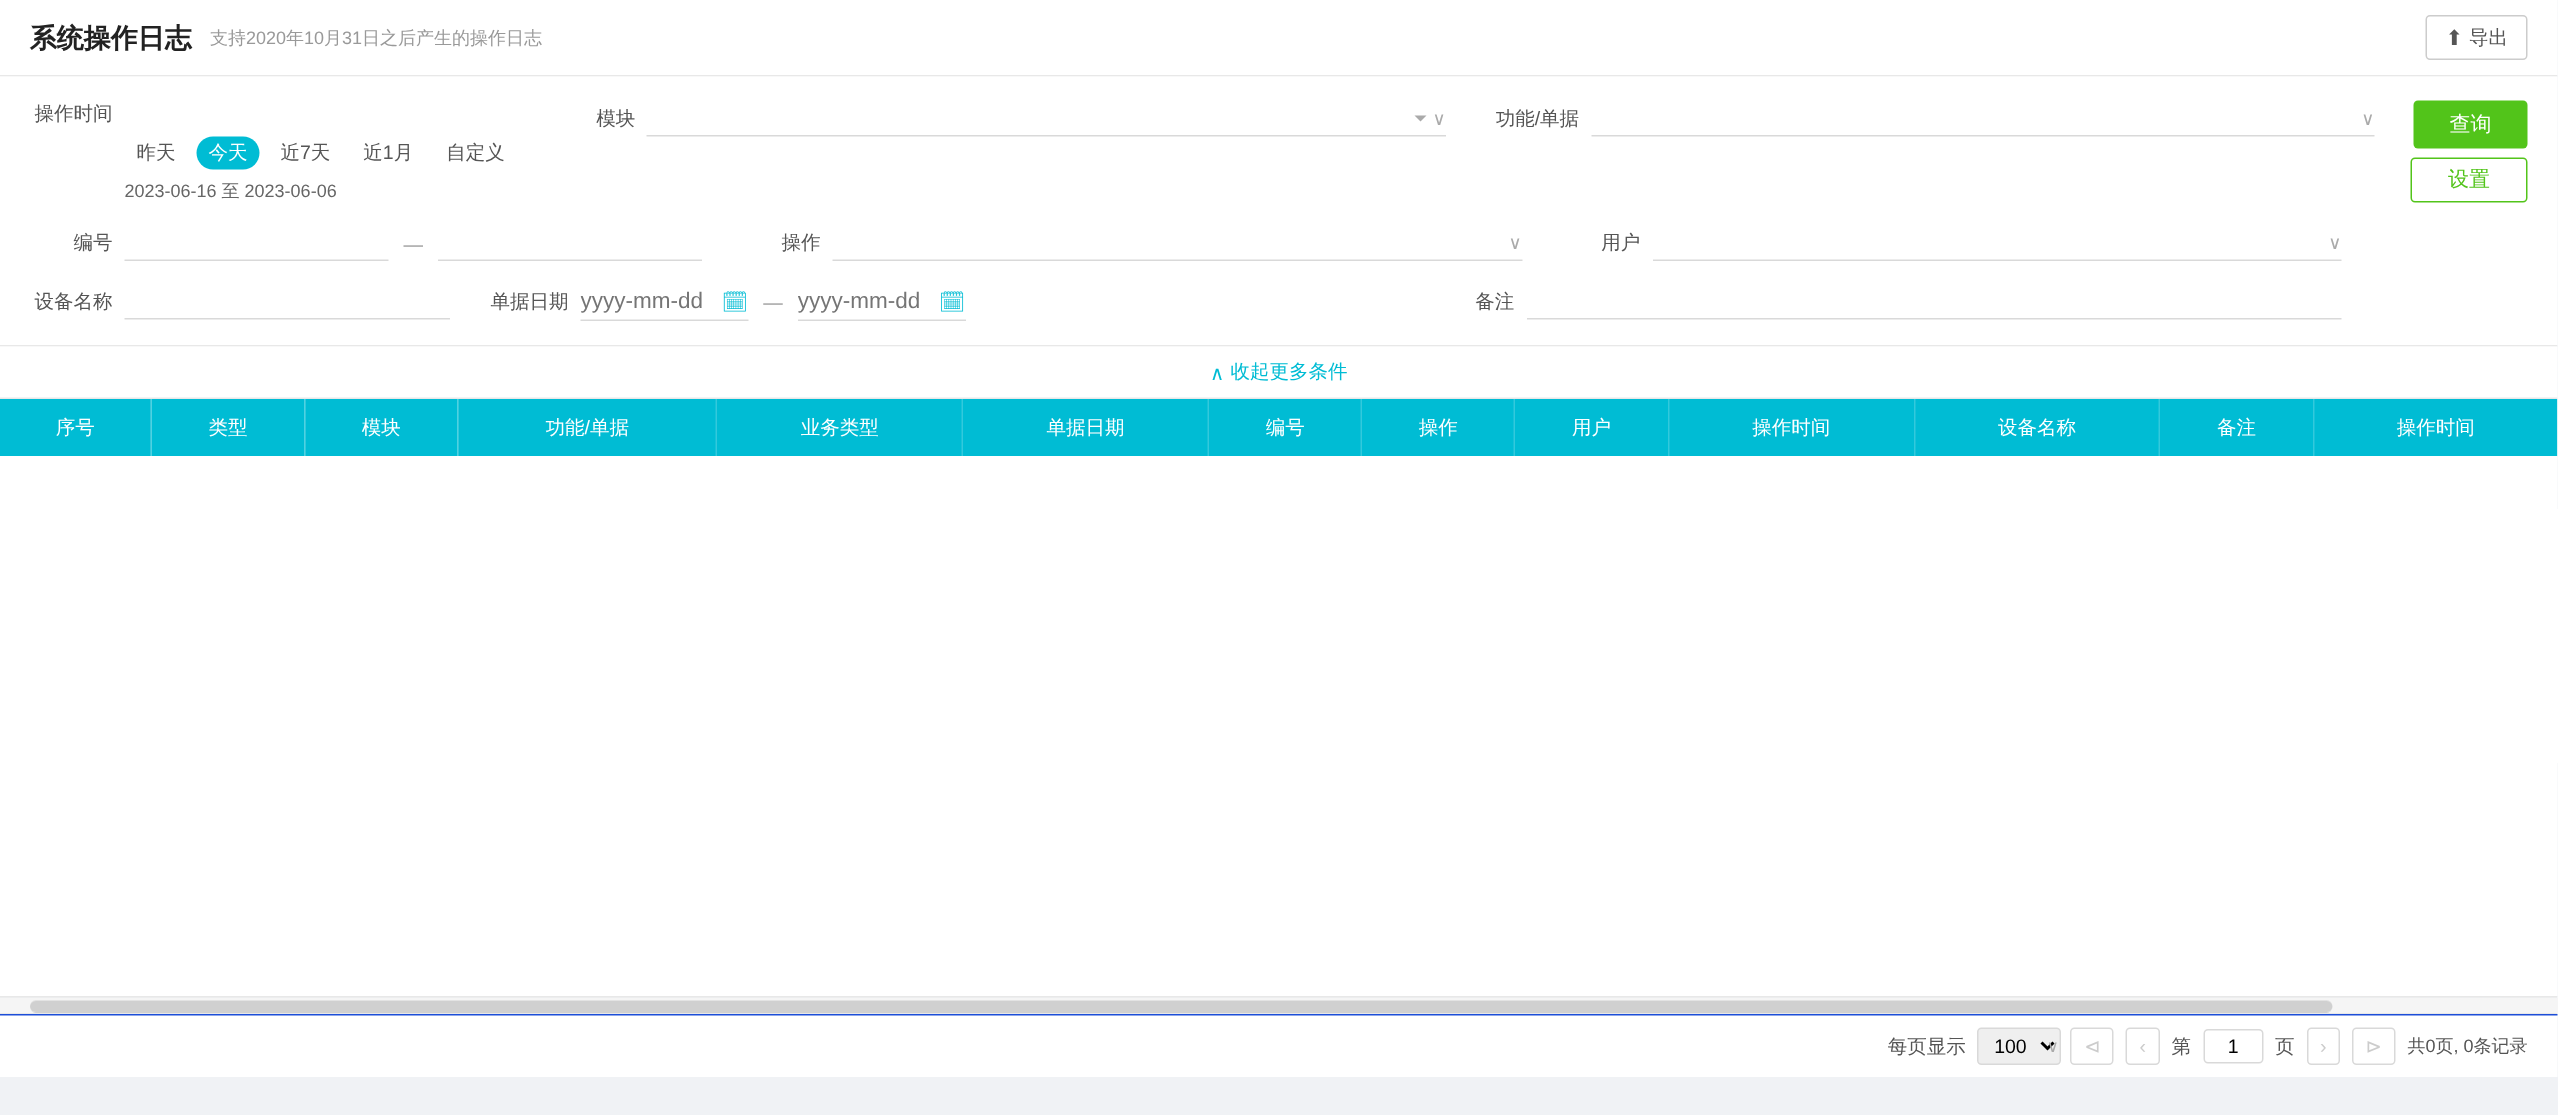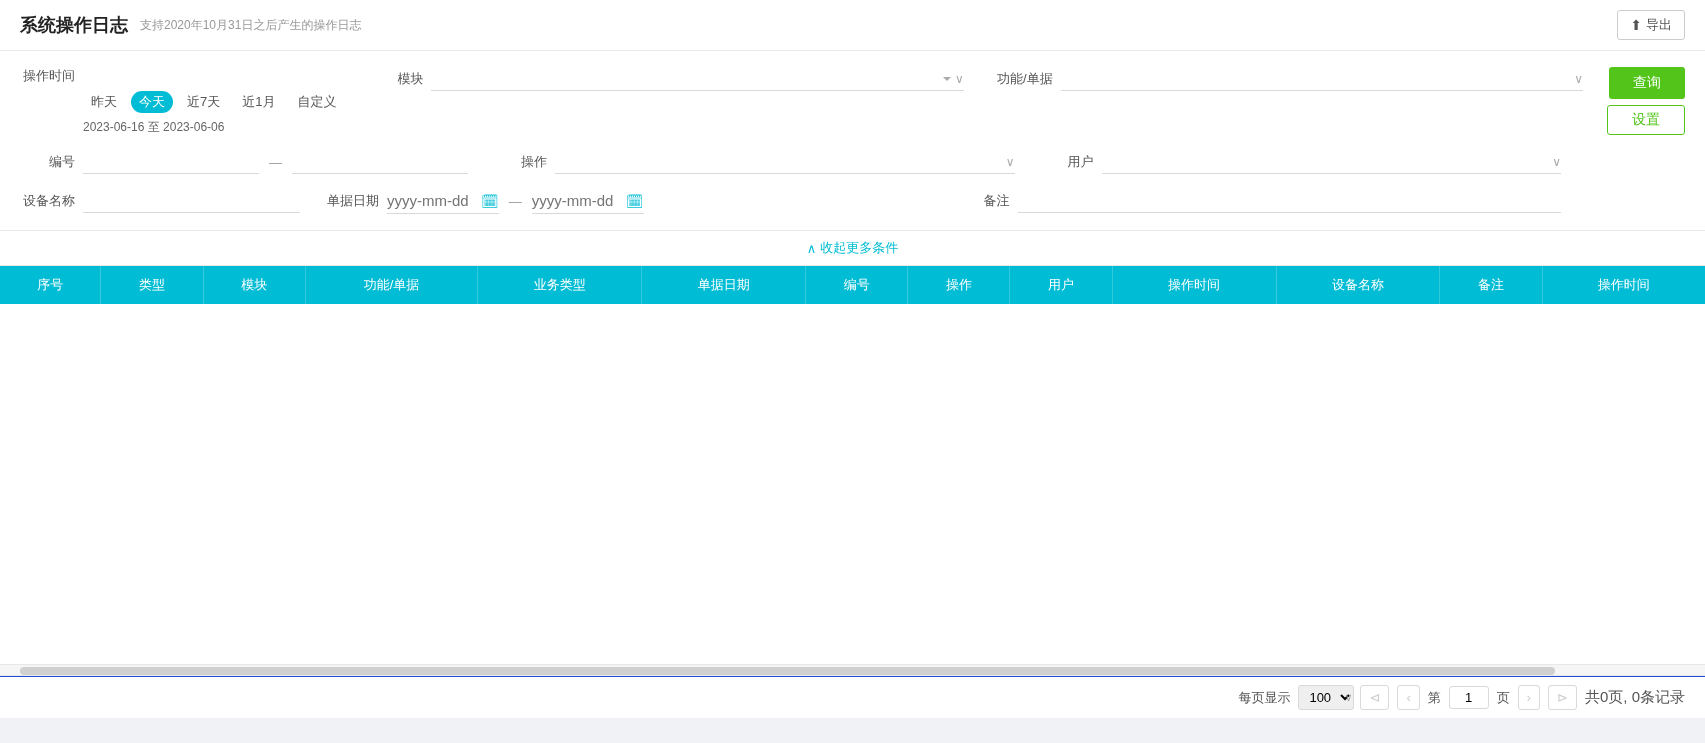--- a/index.html
+++ b/index.html
@@ -238,21 +238,21 @@
     .page-info { font-size: 13px; color: #555; }
     .page-num-input {
       border: 1px solid #d9d9d9;
       border-radius: 3px;
       width: 40px;
       text-align: center;
       padding: 3px 4px;
       font-size: 13px;
       outline: none;
     }
-    .total-info { font-size: 15px; color: #555; }
+    .total-info { font-size: 12px; color: #555; }
   </style>
 </head>
 <body>
 
 <div class="page-header">
   <div class="page-title-area">
     <span class="page-title">系统操作日志</span>
     <span class="page-subtitle">支持2020年10月31日之后产生的操作日志</span>
   </div>
   <button class="export-btn">

